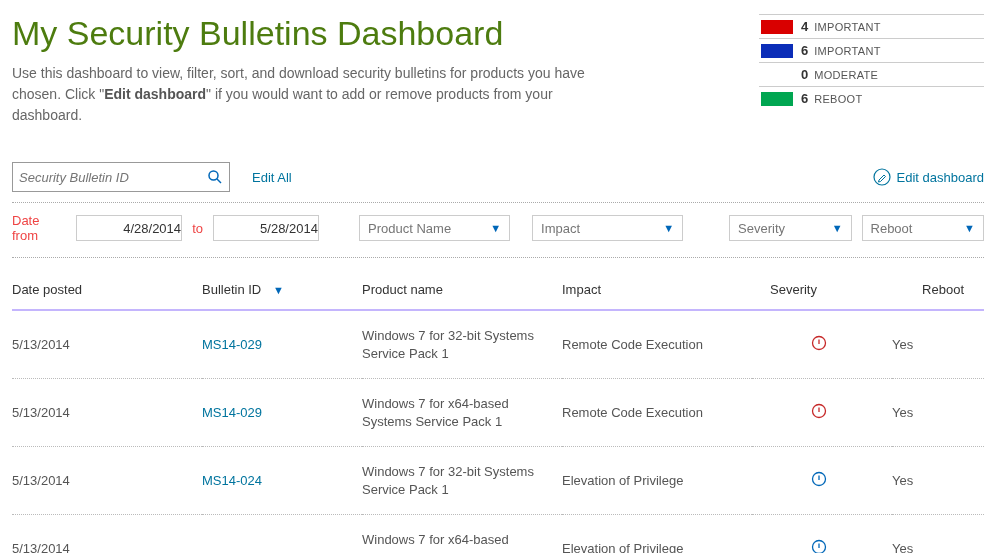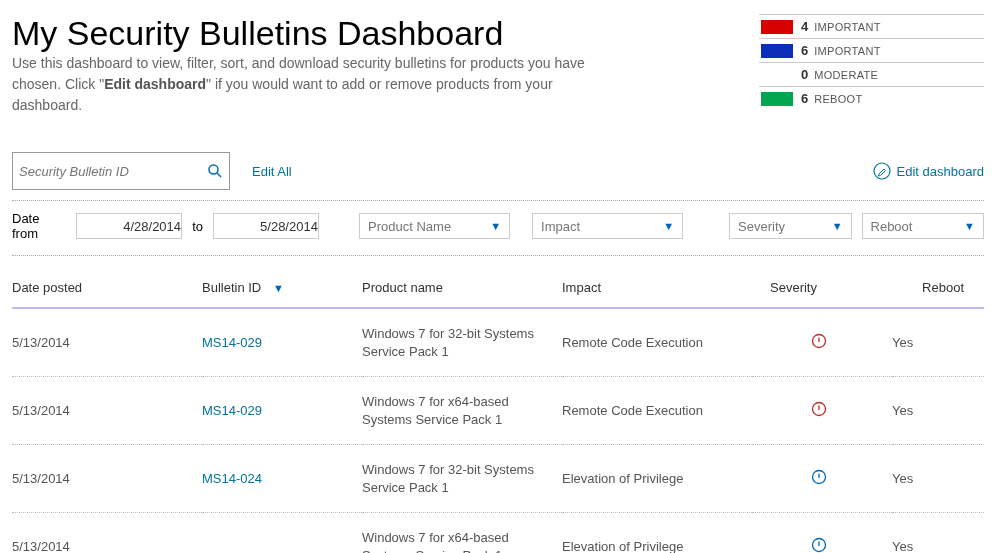--- a/index.html
+++ b/index.html
@@ -8,21 +8,22 @@
     font-size: 13px;
     color: #333;
     padding: 14px 16px 0 12px;
     width: 1000px;
   }
   .top-row { display: flex; justify-content: space-between; }
   .title-block { max-width: 620px; }
   h1 {
     font-size: 34px;
     font-weight: 300;
-    color: #000000;
+    color: #4d7c0f;
+    margin-bottom: 10px;
   }
   .subtitle {
     font-size: 14px;
     color: #666;
     line-height: 1.5;
     max-width: 580px;
   }
   .subtitle b { color: #555; font-weight: 600; }
   .summary-block { width: 225px; }
   .summary-title {
@@ -51,21 +52,21 @@
     display: flex;
     align-items: center;
     margin-top: 36px;
     margin-bottom: 10px;
   }
   .search-box {
     display: flex;
     align-items: center;
     border: 1px solid #999;
     width: 218px;
-    height: 38px;
+    height: 30px;
     padding: 0 6px;
   }
   .search-input {
     flex: 1;
     border: none;
     outline: none;
     font-style: italic;
     font-size: 13px;
     color: #767676;
   }
@@ -91,21 +92,21 @@
     border-top: 1px dotted #aaa;
     margin: 4px 0 10px 0;
   }
 
   .filter-row {
     display: flex;
     align-items: center;
     gap: 10px;
     margin-bottom: 14px;
   }
-  .filter-label { font-size: 13px; color: #000000; }
+  .filter-label { font-size: 13px; color: #ef4444; }
   .date-field {
     display: flex;
     align-items: center;
     border: 1px solid #ccc;
     height: 26px;
     padding: 0 6px;
     width: 106px;
     font-size: 13px;
     color: #333;
     gap: 36px;

